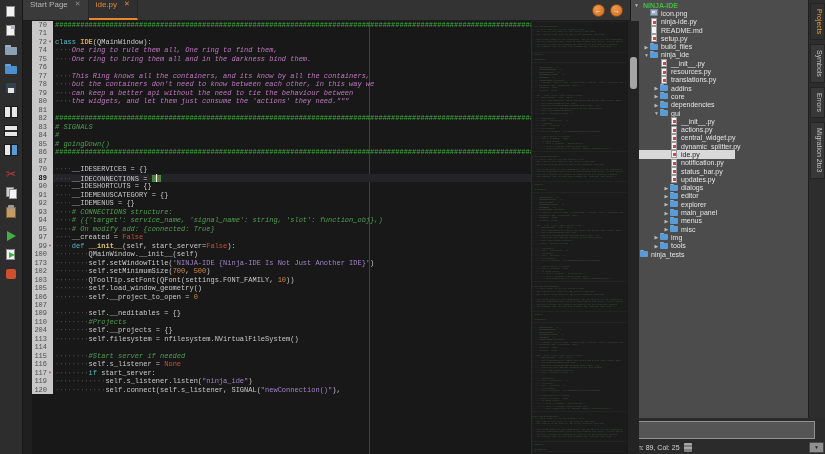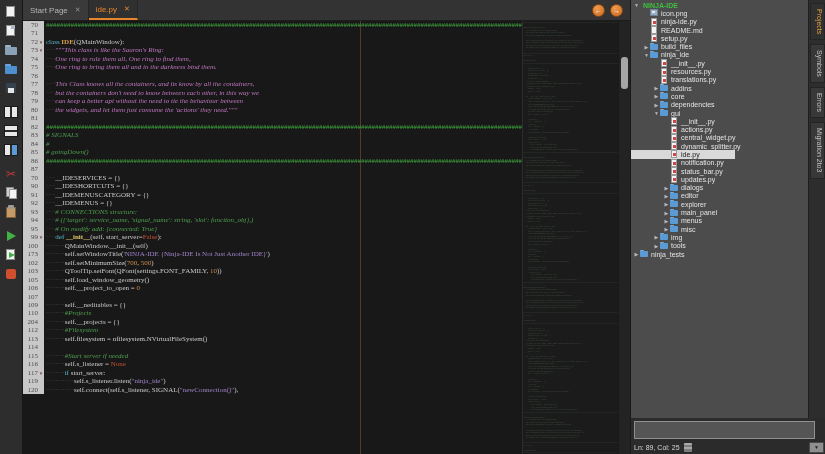--- a/index.html
+++ b/index.html
@@ -30,32 +30,32 @@
   .i-paste::before{content:"";position:absolute;left:2px;top:2px;width:10px;height:11px;background:#c49a66;border-radius:1px;box-shadow:inset 0 0 0 1px #7e5e38;}
   .i-paste::after{content:"";position:absolute;left:4px;top:0;width:6px;height:4px;background:#9a9a9a;border-radius:1px;}
   .i-run-project::before{content:"";position:absolute;left:3px;top:2px;width:0;height:0;border-left:9px solid #42b142;border-top:5px solid transparent;border-bottom:5px solid transparent;}
   .i-run-file::before{content:"";position:absolute;left:2px;top:1px;width:9px;height:11px;background:#f2f2f2;border-radius:1px;box-shadow:inset 0 0 0 1px #8a8a8a;}
   .i-run-file::after{content:"";position:absolute;left:5px;top:4px;width:0;height:0;border-left:6px solid #42b142;border-top:3px solid transparent;border-bottom:3px solid transparent;}
   .i-stop::before{content:"";position:absolute;left:2px;top:2px;width:10px;height:10px;background:#cf4f2e;border-radius:2px;}
 
   
   #tabbar{position:absolute;left:23px;top:0;width:607px;height:21px;background:#333333;
           border-bottom:1px solid #1c1c1c;box-sizing:border-box;display:flex;align-items:stretch;}
-  .tab{display:flex;align-items:center;padding:0 7px;font-size:8px;color:#b5b5b5;background:#3a3a3a;
+  .tab{display:flex;padding:0 7px;font-size:8px;color:#b5b5b5;background:#3a3a3a;
        border-right:1px solid #272727;cursor:pointer;box-sizing:border-box;}
   .tab.active{background:#303030;color:#e8862d;border-bottom:2px solid #e8862d;}
   .tab .x{margin-left:7px;font-size:7px;color:#8d8d8d;cursor:pointer;}
   .tab.active .x{color:#e8862d;}
   #navbtns{margin-left:auto;display:flex;align-items:center;gap:5px;padding-right:7px;}
   .navbtn{width:11px;height:11px;border-radius:50%;background:radial-gradient(circle at 35% 30%,#f09a50,#c96a1e);
           border:1px solid #8a4a12;color:#fff;font-size:7px;line-height:11px;text-align:center;cursor:pointer;box-sizing:content-box;}
 
   
-  #editor{position:absolute;left:23px;top:21px;width:607px;height:433px;background:#181818;overflow:hidden;
-          font-family:Liberation Serif, serif;}
+  #editor{position:absolute;left:32px;top:21px;width:607px;height:433px;background:#181818;overflow:hidden;
+          font-family:Liberation Mono, monospace;}
   #marginline{position:absolute;left:337px;top:0;width:1px;height:433px;background:#5c3434;z-index:1;}
   .line{display:flex;height:8.49px;line-height:8.49px;font-size:7px;}
   .gut{width:21px;background:#c8c8c8;color:#4d4d4d;display:flex;flex:none;}
   .gnum{flex:1;text-align:right;}
   .gfold{width:6px;font-size:5px;color:#7c4a4a;line-height:9px;text-align:center;}
   .line.cur .gnum{color:#111;font-weight:bold;}
   .codecell{flex:1;white-space:pre;overflow:hidden;padding-left:2px;color:#c9c9c9;position:relative;z-index:2;}
   .line.cur .codecell{background:#242428;}
   .sg-i{color:#56524a;}
   .sg-k{color:#58b8c8;}
@@ -191,27 +191,20 @@
         </div>
         <div class="line">
           <div class="gut">
             <span class="gnum">72</span>
             <span class="gfold">▾</span>
           </div>
           <div class="codecell"><span class="sg-k">class</span><span class="sg-t"> </span><span class="sg-cl">IDE</span><span class="sg-t">(QMainWindow):</span></div>
         </div>
         <div class="line">
           <div class="gut">
-            <span class="gnum">73</span>
-            <span class="gfold">▾</span>
-          </div>
-          <div class="codecell"><span class="sg-i">····</span><span class="sg-d">"""This class is like the Sauron's Ring:</span></div>
-        </div>
-        <div class="line">
-          <div class="gut">
             <span class="gnum">74</span>
             <span class="gfold"></span>
           </div>
           <div class="codecell"><span class="sg-i">····</span><span class="sg-d">One ring to rule them all, One ring to find them,</span></div>
         </div>
         <div class="line">
           <div class="gut">
             <span class="gnum">75</span>
             <span class="gfold"></span>
           </div>
@@ -222,21 +215,21 @@
             <span class="gnum">76</span>
             <span class="gfold"></span>
           </div>
           <div class="codecell"></div>
         </div>
         <div class="line">
           <div class="gut">
             <span class="gnum">77</span>
             <span class="gfold"></span>
           </div>
-          <div class="codecell"><span class="sg-i">····</span><span class="sg-d">This Class knows all the containers, and its know by all the containers,</span></div>
+          <div class="codecell"><span class="sg-i">····</span><span class="sg-d">This Ring knows all the containers, and its know by all the containers,</span></div>
         </div>
         <div class="line">
           <div class="gut">
             <span class="gnum">78</span>
             <span class="gfold"></span>
           </div>
           <div class="codecell"><span class="sg-i">····</span><span class="sg-d">but the containers don't need to know between each other, in this way we</span></div>
         </div>
         <div class="line">
           <div class="gut">
@@ -301,20 +294,27 @@
           </div>
           <div class="codecell"></div>
         </div>
         <div class="line">
           <div class="gut">
             <span class="gnum">70</span>
             <span class="gfold"></span>
           </div>
           <div class="codecell"><span class="sg-i">····</span><span class="sg-t">__IDESERVICES = {}</span></div>
         </div>
+        <div class="line cur">
+          <div class="gut">
+            <span class="gnum">89</span>
+            <span class="gfold"></span>
+          </div>
+          <div class="codecell"><span class="sg-i">····</span><span class="sg-t">__IDECONNECTIONS = </span><span class="sg-m">[</span><span class="cursor"></span><span class="sg-m">]</span></div>
+        </div>
         <div class="line">
           <div class="gut">
             <span class="gnum">90</span>
             <span class="gfold"></span>
           </div>
           <div class="codecell"><span class="sg-i">····</span><span class="sg-t">__IDESHORTCUTS = {}</span></div>
         </div>
         <div class="line">
           <div class="gut">
             <span class="gnum">91</span>
@@ -342,20 +342,27 @@
             <span class="gfold"></span>
           </div>
           <div class="codecell"><span class="sg-i">····</span><span class="sg-c"># ({'target': service_name, 'signal_name': string, 'slot': function_obj},)</span></div>
         </div>
         <div class="line">
           <div class="gut">
             <span class="gnum">95</span>
             <span class="gfold"></span>
           </div>
           <div class="codecell"><span class="sg-i">····</span><span class="sg-c"># On modify add: {connected: True}</span></div>
+        </div>
+        <div class="line">
+          <div class="gut">
+            <span class="gnum">97</span>
+            <span class="gfold"></span>
+          </div>
+          <div class="codecell"><span class="sg-i">····</span><span class="sg-t">__created = </span><span class="sg-o">False</span></div>
         </div>
         <div class="line">
           <div class="gut">
             <span class="gnum">99</span>
             <span class="gfold">▾</span>
           </div>
           <div class="codecell"><span class="sg-i">····</span><span class="sg-k">def</span><span class="sg-t"> </span><span class="sg-fn">__init__</span><span class="sg-t">(self, start_server=</span><span class="sg-o">False</span><span class="sg-t">):</span></div>
         </div>
         <div class="line">
           <div class="gut">
@@ -419,27 +426,20 @@
             <span class="gfold"></span>
           </div>
           <div class="codecell"><span class="sg-i">········</span><span class="sg-c">#Projects</span></div>
         </div>
         <div class="line">
           <div class="gut">
             <span class="gnum">204</span>
             <span class="gfold"></span>
           </div>
           <div class="codecell"><span class="sg-i">········</span><span class="sg-t">self.__projects = {}</span></div>
-        </div>
-        <div class="line">
-          <div class="gut">
-            <span class="gnum">112</span>
-            <span class="gfold"></span>
-          </div>
-          <div class="codecell"><span class="sg-i">········</span><span class="sg-c">#Filesystem</span></div>
         </div>
         <div class="line">
           <div class="gut">
             <span class="gnum">113</span>
             <span class="gfold"></span>
           </div>
           <div class="codecell"><span class="sg-i">········</span><span class="sg-t">self.filesystem = nfilesystem.NVirtualFileSystem()</span></div>
         </div>
         <div class="line">
           <div class="gut">

